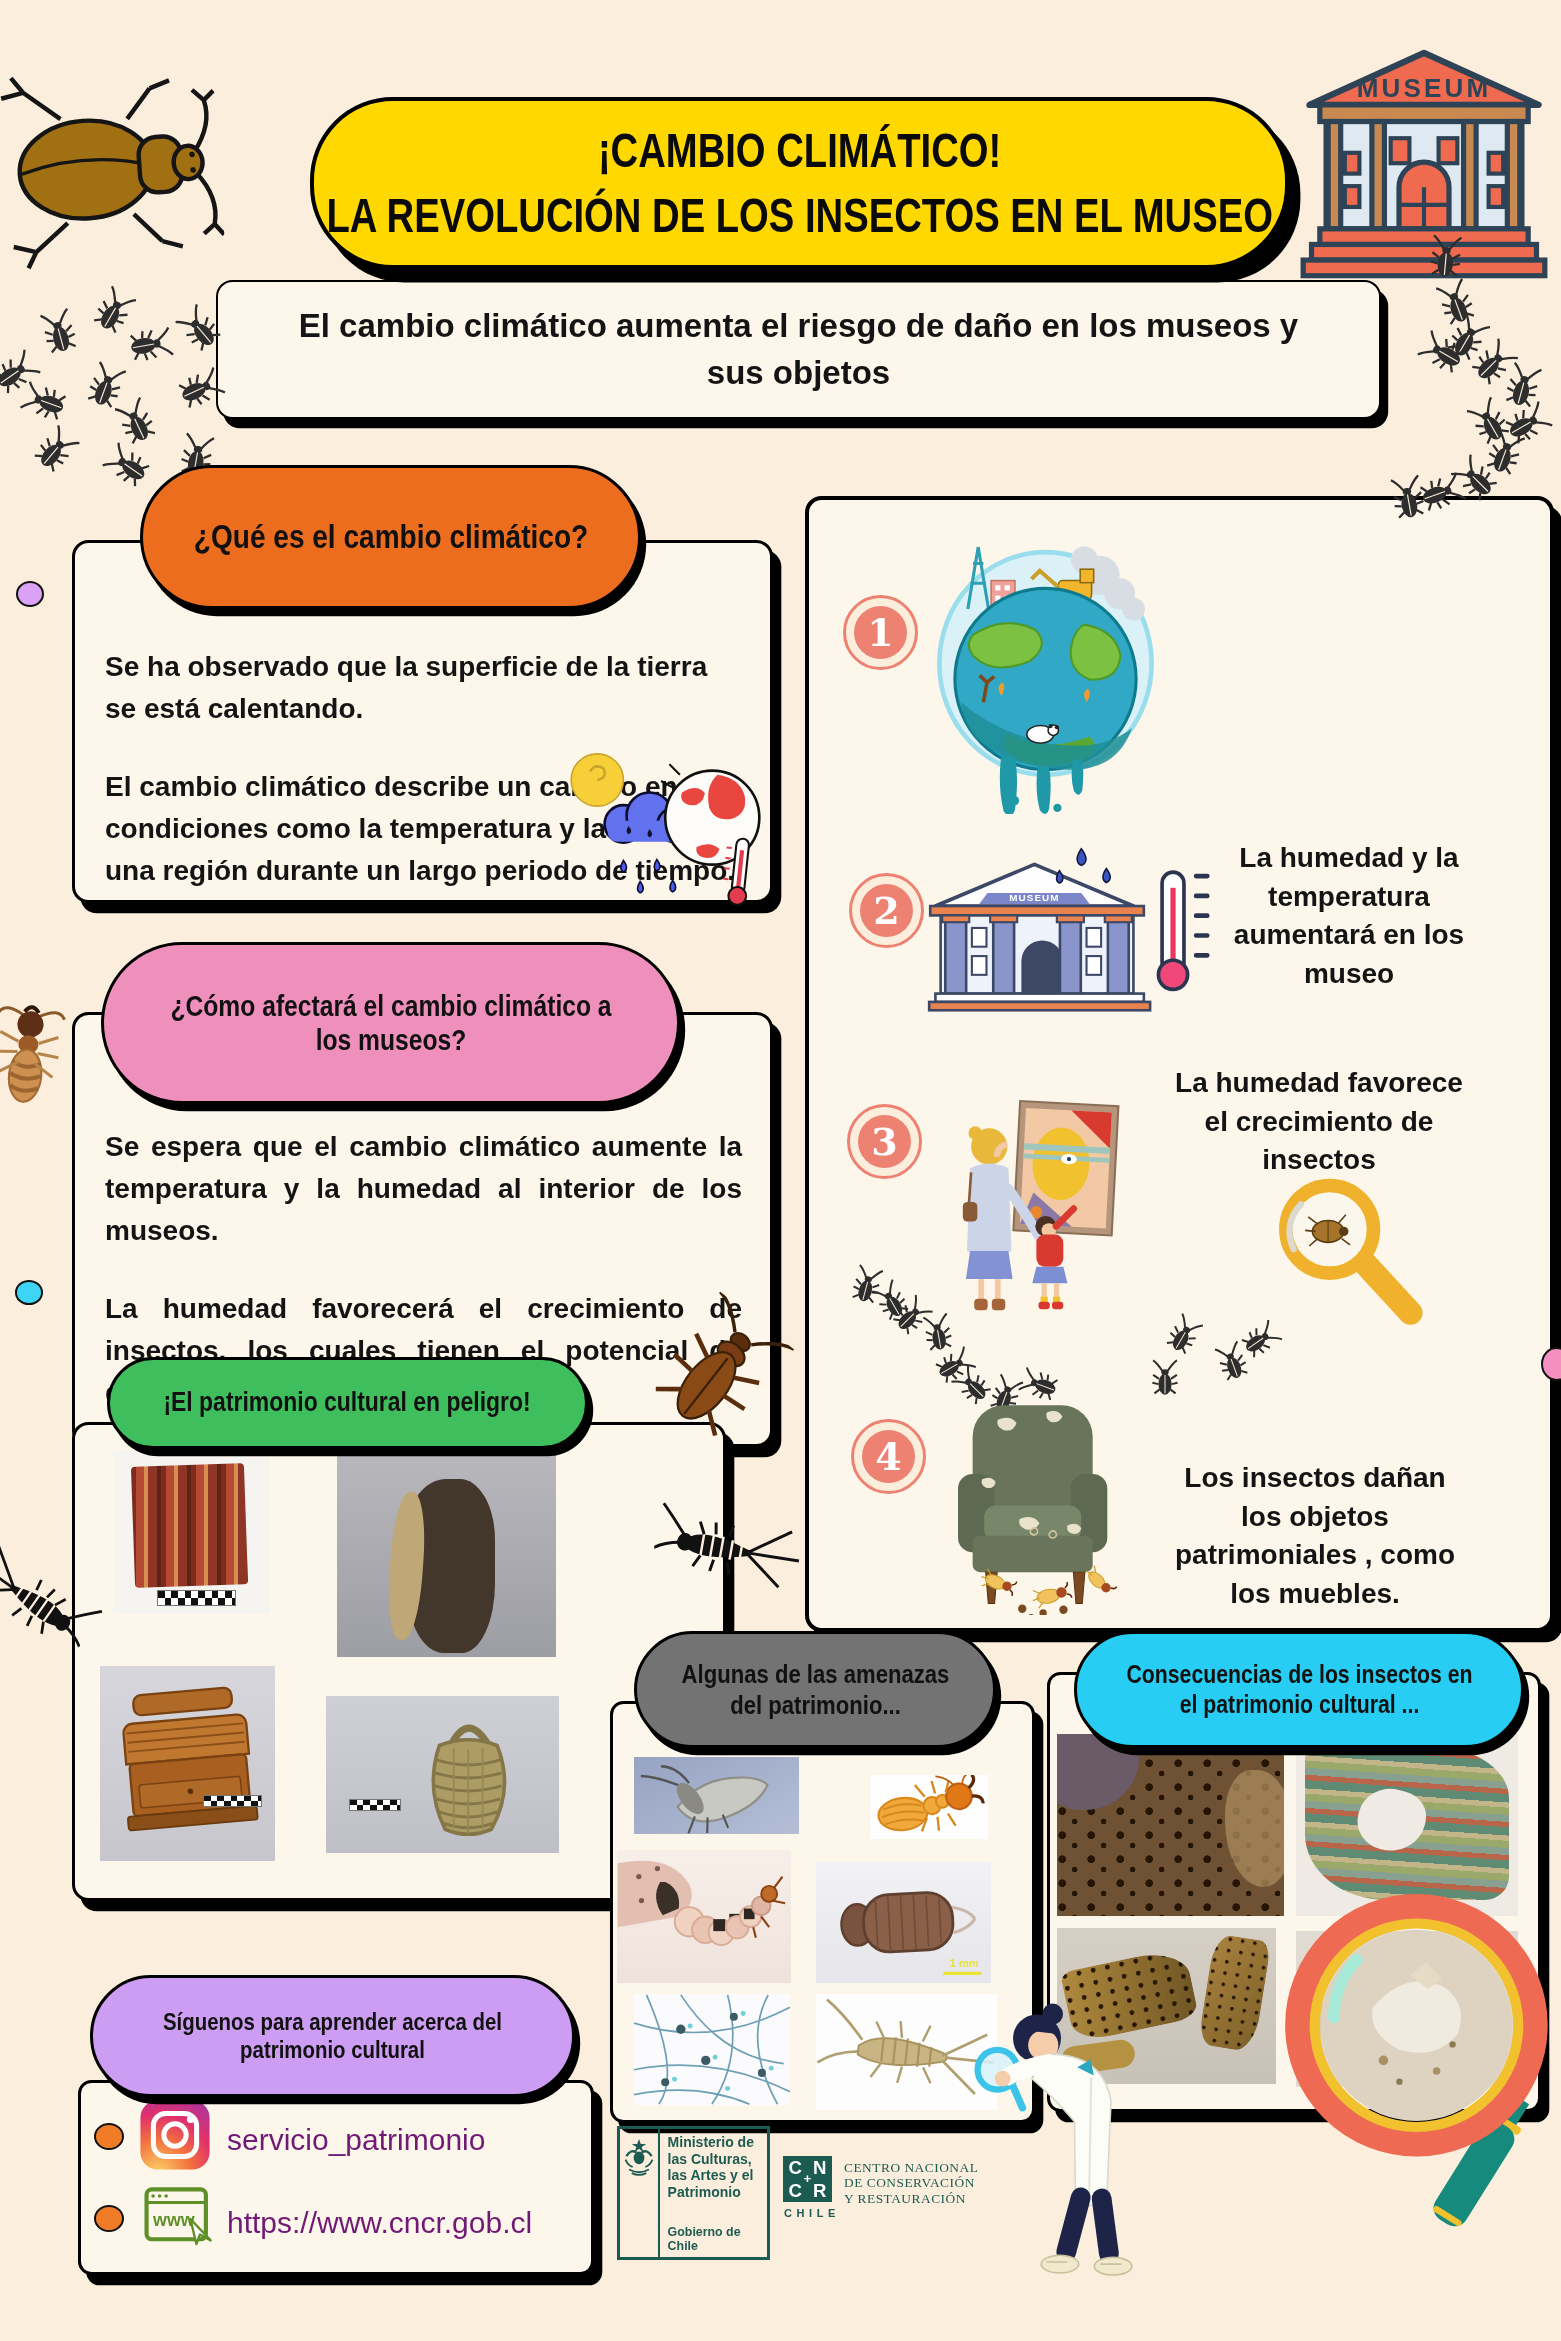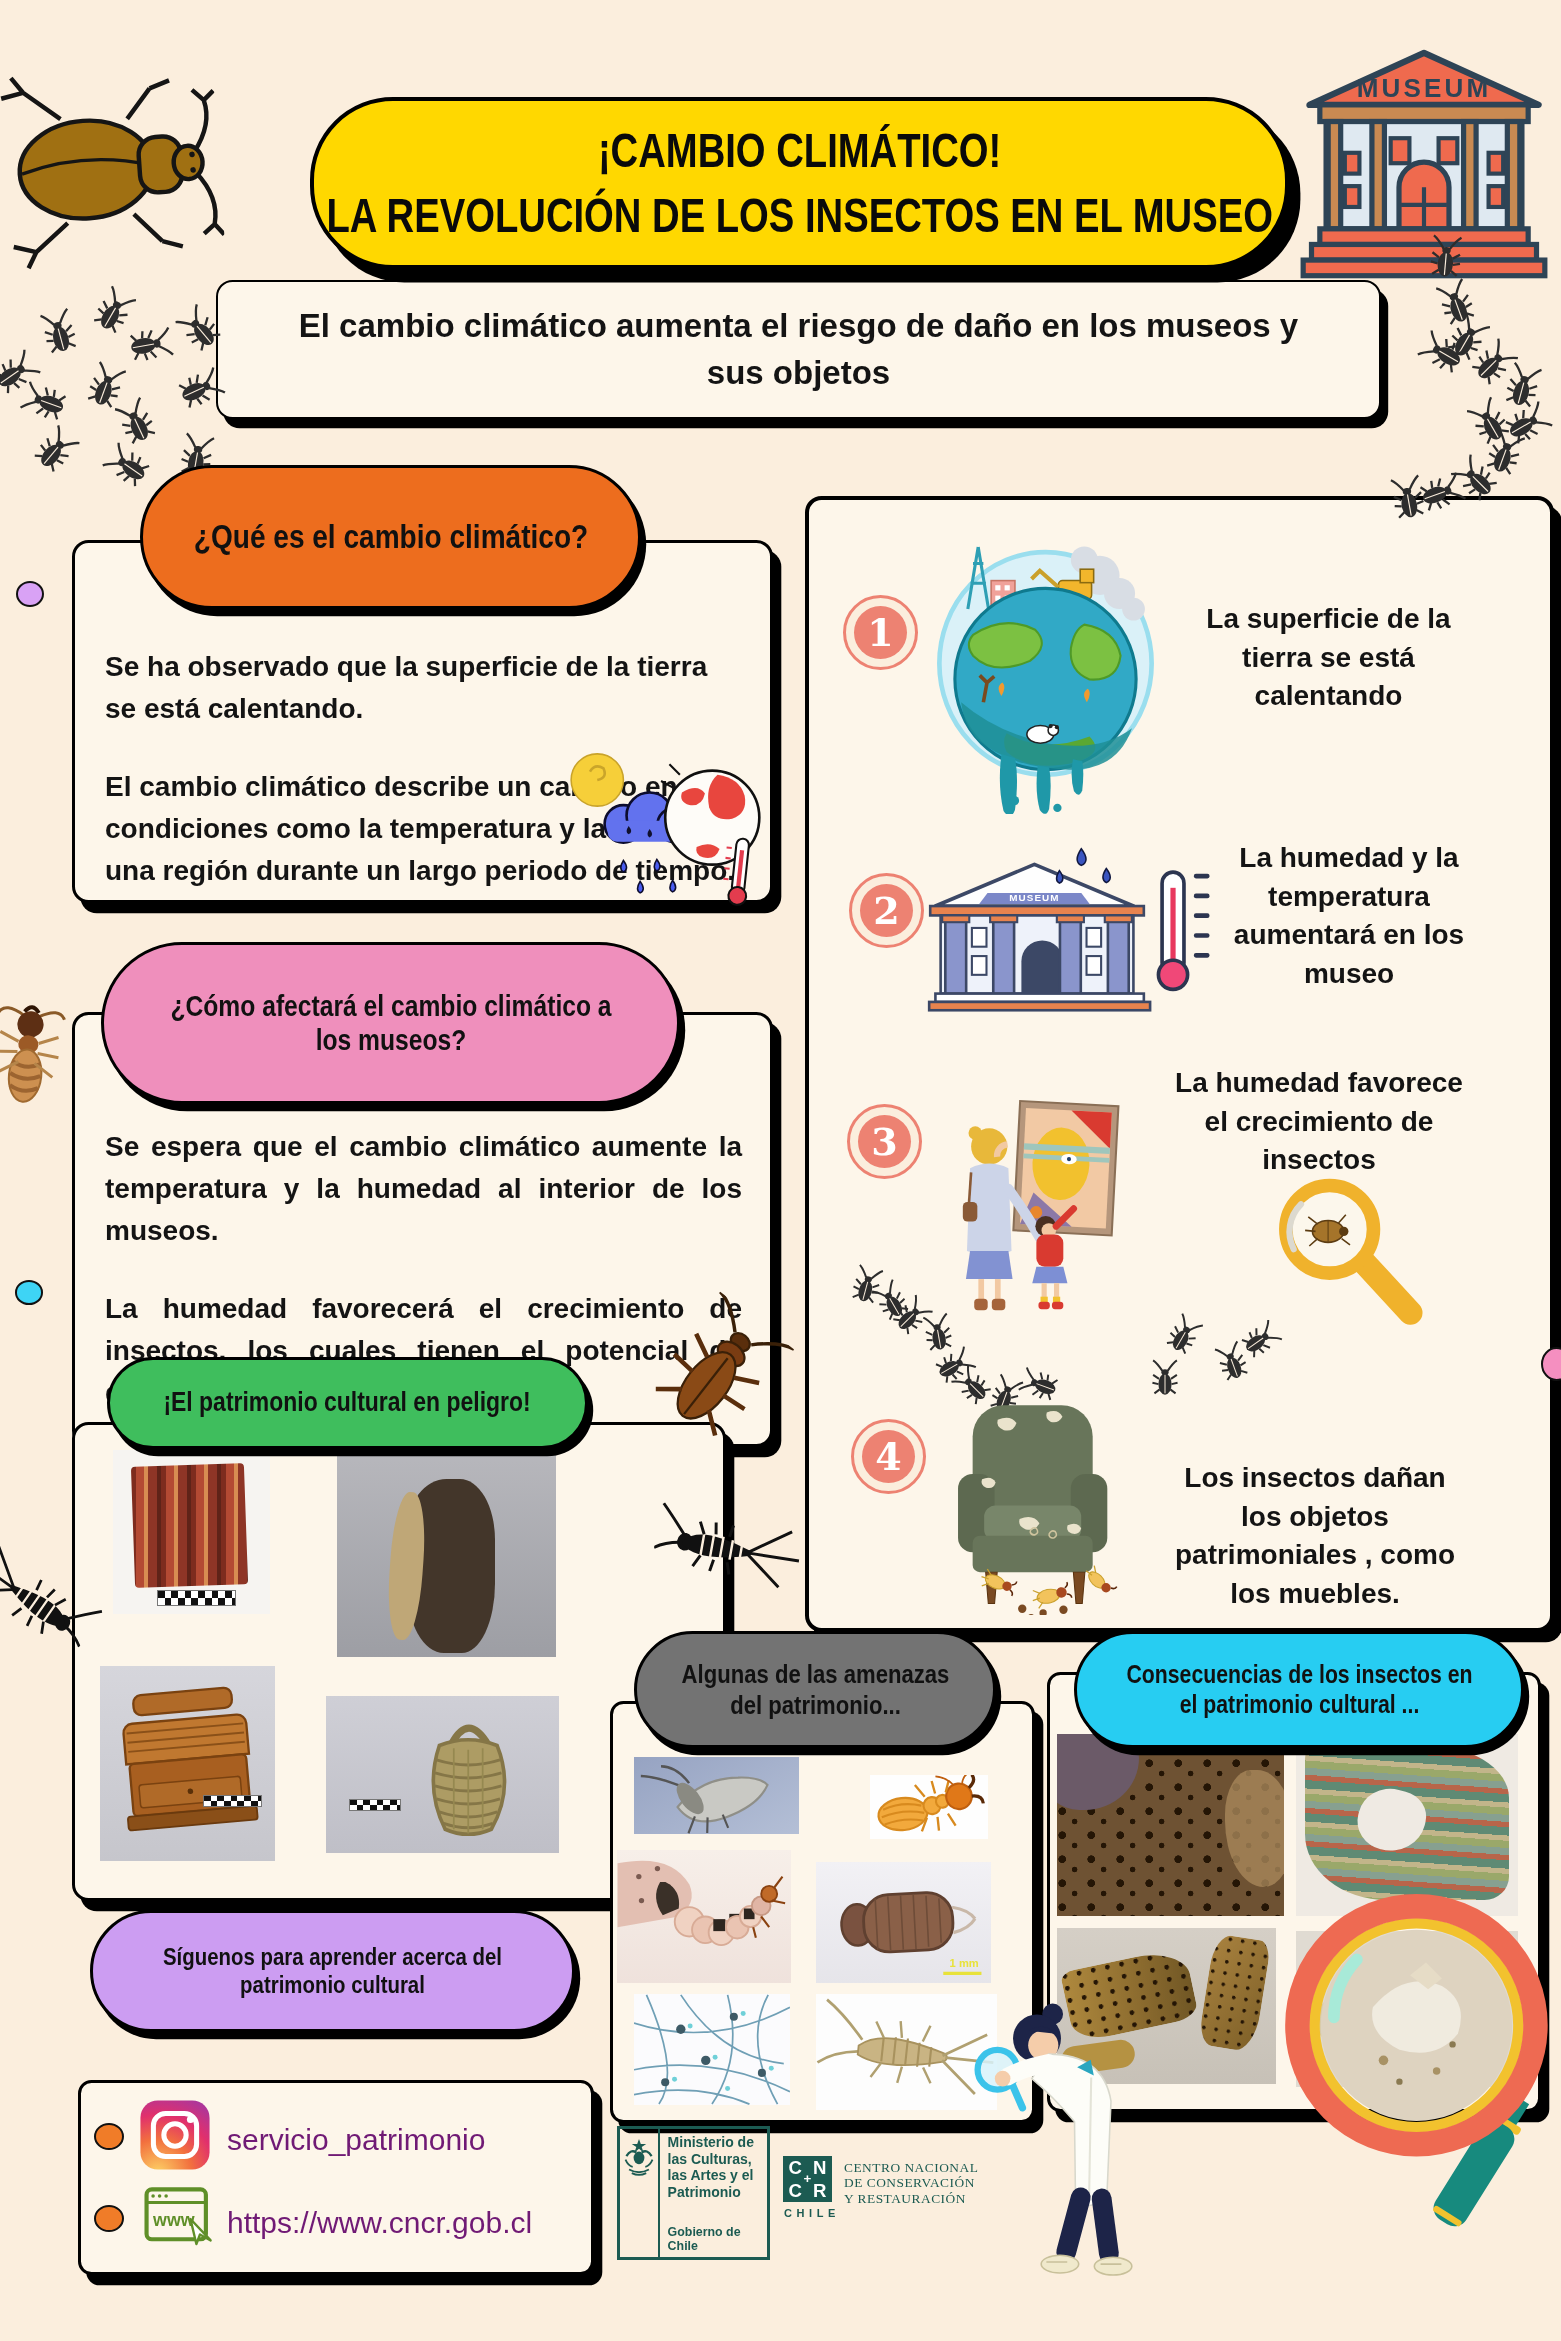--- a/index.html
+++ b/index.html
@@ -296,21 +296,20 @@
       <circle cx="247" cy="378" r="4" fill="#222"></circle>
     <path d="M105 330 L112 292 M112 292 L98 278 M112 292 L126 280" stroke="#7a4a1e" stroke-width="7" fill="none"></path>
     <path d="M140 318 q10 -18 2 -26 q-14 8 -2 26 Z" fill="#f29a2e"></path>
     <path d="M305 330 q10 -18 2 -26 q-14 8 -2 26 Z" fill="#f29a2e"></path>
     <path d="M140 430 q-8 60 4 110 q14 20 22 -2 q8 -62 0 -100 Z" fill="#1f98a8"></path>
     <path d="M210 452 q-6 50 4 86 q12 16 18 -2 q6 -50 0 -80 Z" fill="#1f98a8"></path>
     <path d="M278 440 q-6 36 2 62 q10 14 16 -2 q4 -36 0 -56 Z" fill="#1f98a8"></path>
     <circle cx="165" cy="520" r="9" fill="#1f98a8"></circle>
       <circle cx="248" cy="534" r="8" fill="#1f98a8"></circle>
   </svg>
-  <div class="step" style="left:1171px;top:600px;width:315px;">La superficie de la tierra se está calentando</div>
 
   <div class="badge" style="left:849px;top:873px;">
       <div class="bd">
         <span>2</span>
       </div>
     </div>
   <svg class="abs" style="left:925px;top:843px;width:297px;height:173px;z-index:4" viewBox="0 0 570 330">
     <polygon points="20,120 210,40 400,120" fill="#fefefe" stroke="#3c4866" stroke-width="7" stroke-linejoin="round"></polygon>
     <polygon points="120,95 300,95 316,116 104,116" fill="#7b87c8"></polygon>
     <text x="210" y="111" text-anchor="middle" font-size="19" font-weight="700" letter-spacing="2" fill="#fff">MUSEUM</text>
@@ -674,21 +673,21 @@
     <path d="M232 170 L228 400" stroke="#e4e4d8" stroke-width="4"></path>
     <path d="M150 142 Q100 152 72 168" stroke="#fdfdf8" stroke-width="34" stroke-linecap="round"></path>
     <circle cx="62" cy="172" r="15" fill="#f5cdaa"></circle>
     <path d="M212 400 L184 505" stroke="#1d2448" stroke-width="38" stroke-linecap="round"></path>
     <path d="M252 402 L266 508" stroke="#1d2448" stroke-width="38" stroke-linecap="round"></path>
     <ellipse cx="172" cy="528" rx="36" ry="17" fill="#f0e9cc" stroke="#c8c09a" stroke-width="3"></ellipse>
     <ellipse cx="274" cy="532" rx="36" ry="17" fill="#f0e9cc" stroke="#c8c09a" stroke-width="3"></ellipse>
     <path d="M146 524 h40 M250 528 h40" stroke="#c8c09a" stroke-width="3"></path>
   </svg>
 
-  <div class="pill" style="left:90px;top:1910px;width:479px;height:116px;background:#cc9df2;">
+  <div class="pill" style="left:90px;top:1975px;width:479px;height:116px;background:#cc9df2;">
     <span class="tx" style="font-size:24px;width:439px;">Síguenos para aprender acerca del patrimonio cultural</span>
   </div>
   <div class="card" style="left:78px;top:2080px;width:510px;height:189px;border-radius:13.4px;"></div>
   <div class="bullet" style="left:94px;top:2123px;"></div>
   <svg class="abs" style="left:139px;top:2099px;width:72px;height:72px;z-index:4" viewBox="0 0 100 100">
     <defs>
       <radialGradient id="ig" cx="0.25" cy="1.05" r="1.4">
         <stop offset="0" stop-color="#fdd366"></stop>
           <stop offset="0.35" stop-color="#f2703e"></stop>
         <stop offset="0.6" stop-color="#e1306c"></stop>

